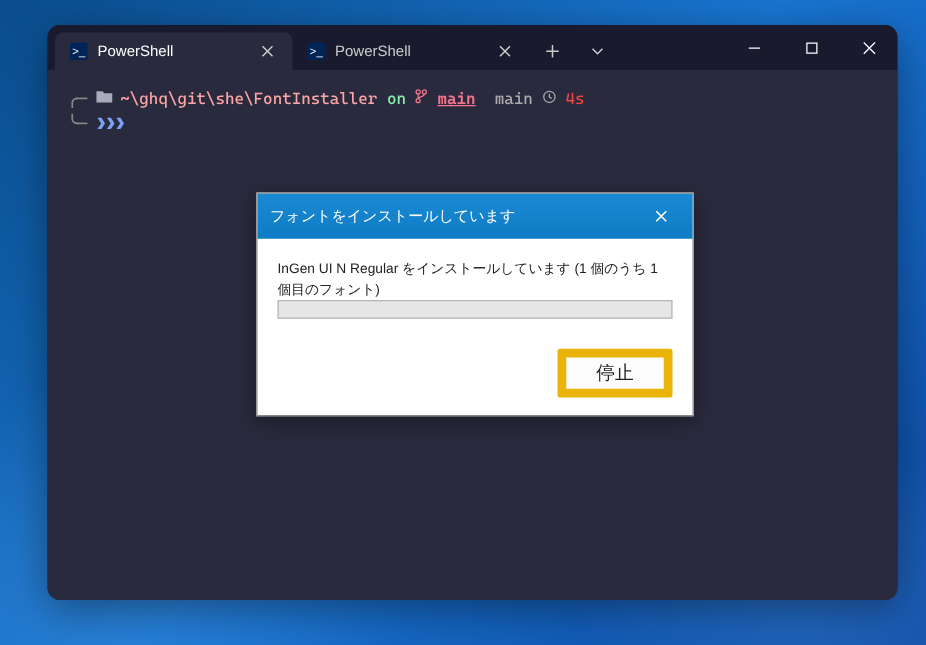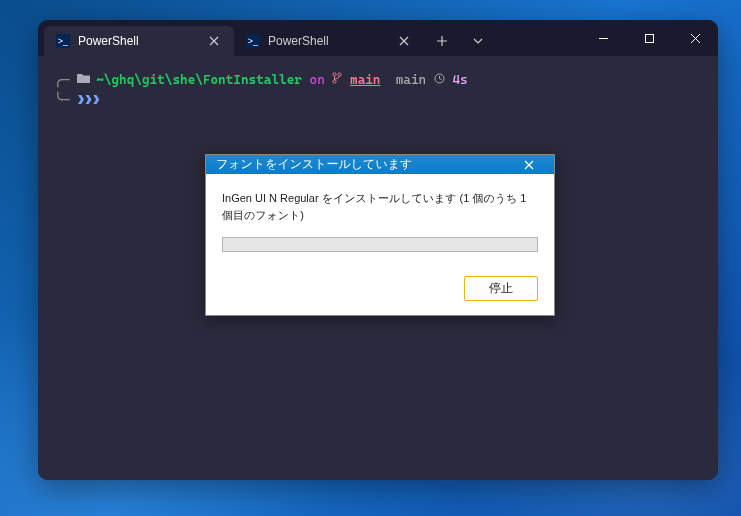--- a/index.html
+++ b/index.html
@@ -39,47 +39,47 @@
 .tabbar-btn { width: 36px; display: flex; align-items: center; justify-content: center; color: #ccc; }
 .window-controls { display: flex; }
 .win-btn { width: 46px; display: flex; align-items: center; justify-content: center; color: #fff; }
 .terminal-body {
   flex: 1; background: #2a2a3e; padding: 14px 16px;
   font-family: 'Cascadia Mono', Consolas, monospace; font-size: 13px; line-height: 1.5;
 }
 .line { display: flex; flex-wrap: wrap; align-items: center; gap: 0; color: #b0b0c0; }
 .seg { white-space: pre; }
 .folder-icon { color: #aaa; margin-right: 6px; }
-.path { color: #22c55e; font-weight: 700; }
-.on { color: #d946ef; }
+.path { color: #fca5a5; font-weight: 400; }
+.on { color: #86efac; }
 .branch-icon { color: #f7768e; }
 .branch { color: #f7768e; font-weight: 600; text-decoration: underline; }
 .took { color: #aaa; }
 .clock { color: #aaa; }
-.dur { color: #f0abfc; }
+.dur { color: #ef4444; }
 .prompt-arrows { color: #7aa2f7; font-weight: 700; }
 .cmd-script { color: #e0c97d; }
 .cmd-arg { color: #7fb3b3; }
 .prompt-frame { color: #888; margin-right: 8px; }
 
 .dialog {
   position: absolute; left: 205px; top: 154px; width: 350px;
   background: #fff; border: 1px solid #888; box-shadow: 0 4px 16px rgba(0,0,0,0.4);
   font-family: 'Yu Gothic UI', 'Meiryo', sans-serif;
 }
 .dlg-title {
   background: linear-gradient(#1a8ad4, #0e7cc4); color: #fff;
-  height: 19px; display: flex; align-items: center; padding: 0 10px; font-size: 12px;
+  height: 36px; display: flex; align-items: center; padding: 0 10px; font-size: 12px;
 }
 .dlg-close { margin-left: auto; width: 30px; height: 22px; display: flex; align-items: center; justify-content: center; color: #fff; }
 .dlg-body { padding: 16px 16px 14px; }
-.dlg-msg { font-size: 11px; color: #222; line-height: 1.5; margin-bottom: 14px; }
+.dlg-msg { font-size: 11px; color: #222; line-height: 1.5; }
 .progress { height: 15px; border: 1px solid #b5b5b5; background: #e6e6e6; }
 .dlg-footer { display: flex; justify-content: flex-end; padding-top: 24px; }
-.dlg-btn { border: 1px solid #eab308; background: #fdfdfd; font-size: 12px; padding: 3px 24px; color: #222; border-radius: 2px; }
+.dlg-btn { border: 7px solid #eab308; background: #fdfdfd; font-size: 15px; padding: 3px 24px; color: #222; border-radius: 2px; }
 </style>
 </head>
 <body>
 
 <div class="bg-wave"></div>
 
 <div class="terminal">
   <div class="titlebar">
     <div class="tabs">
       <div class="tab active">

